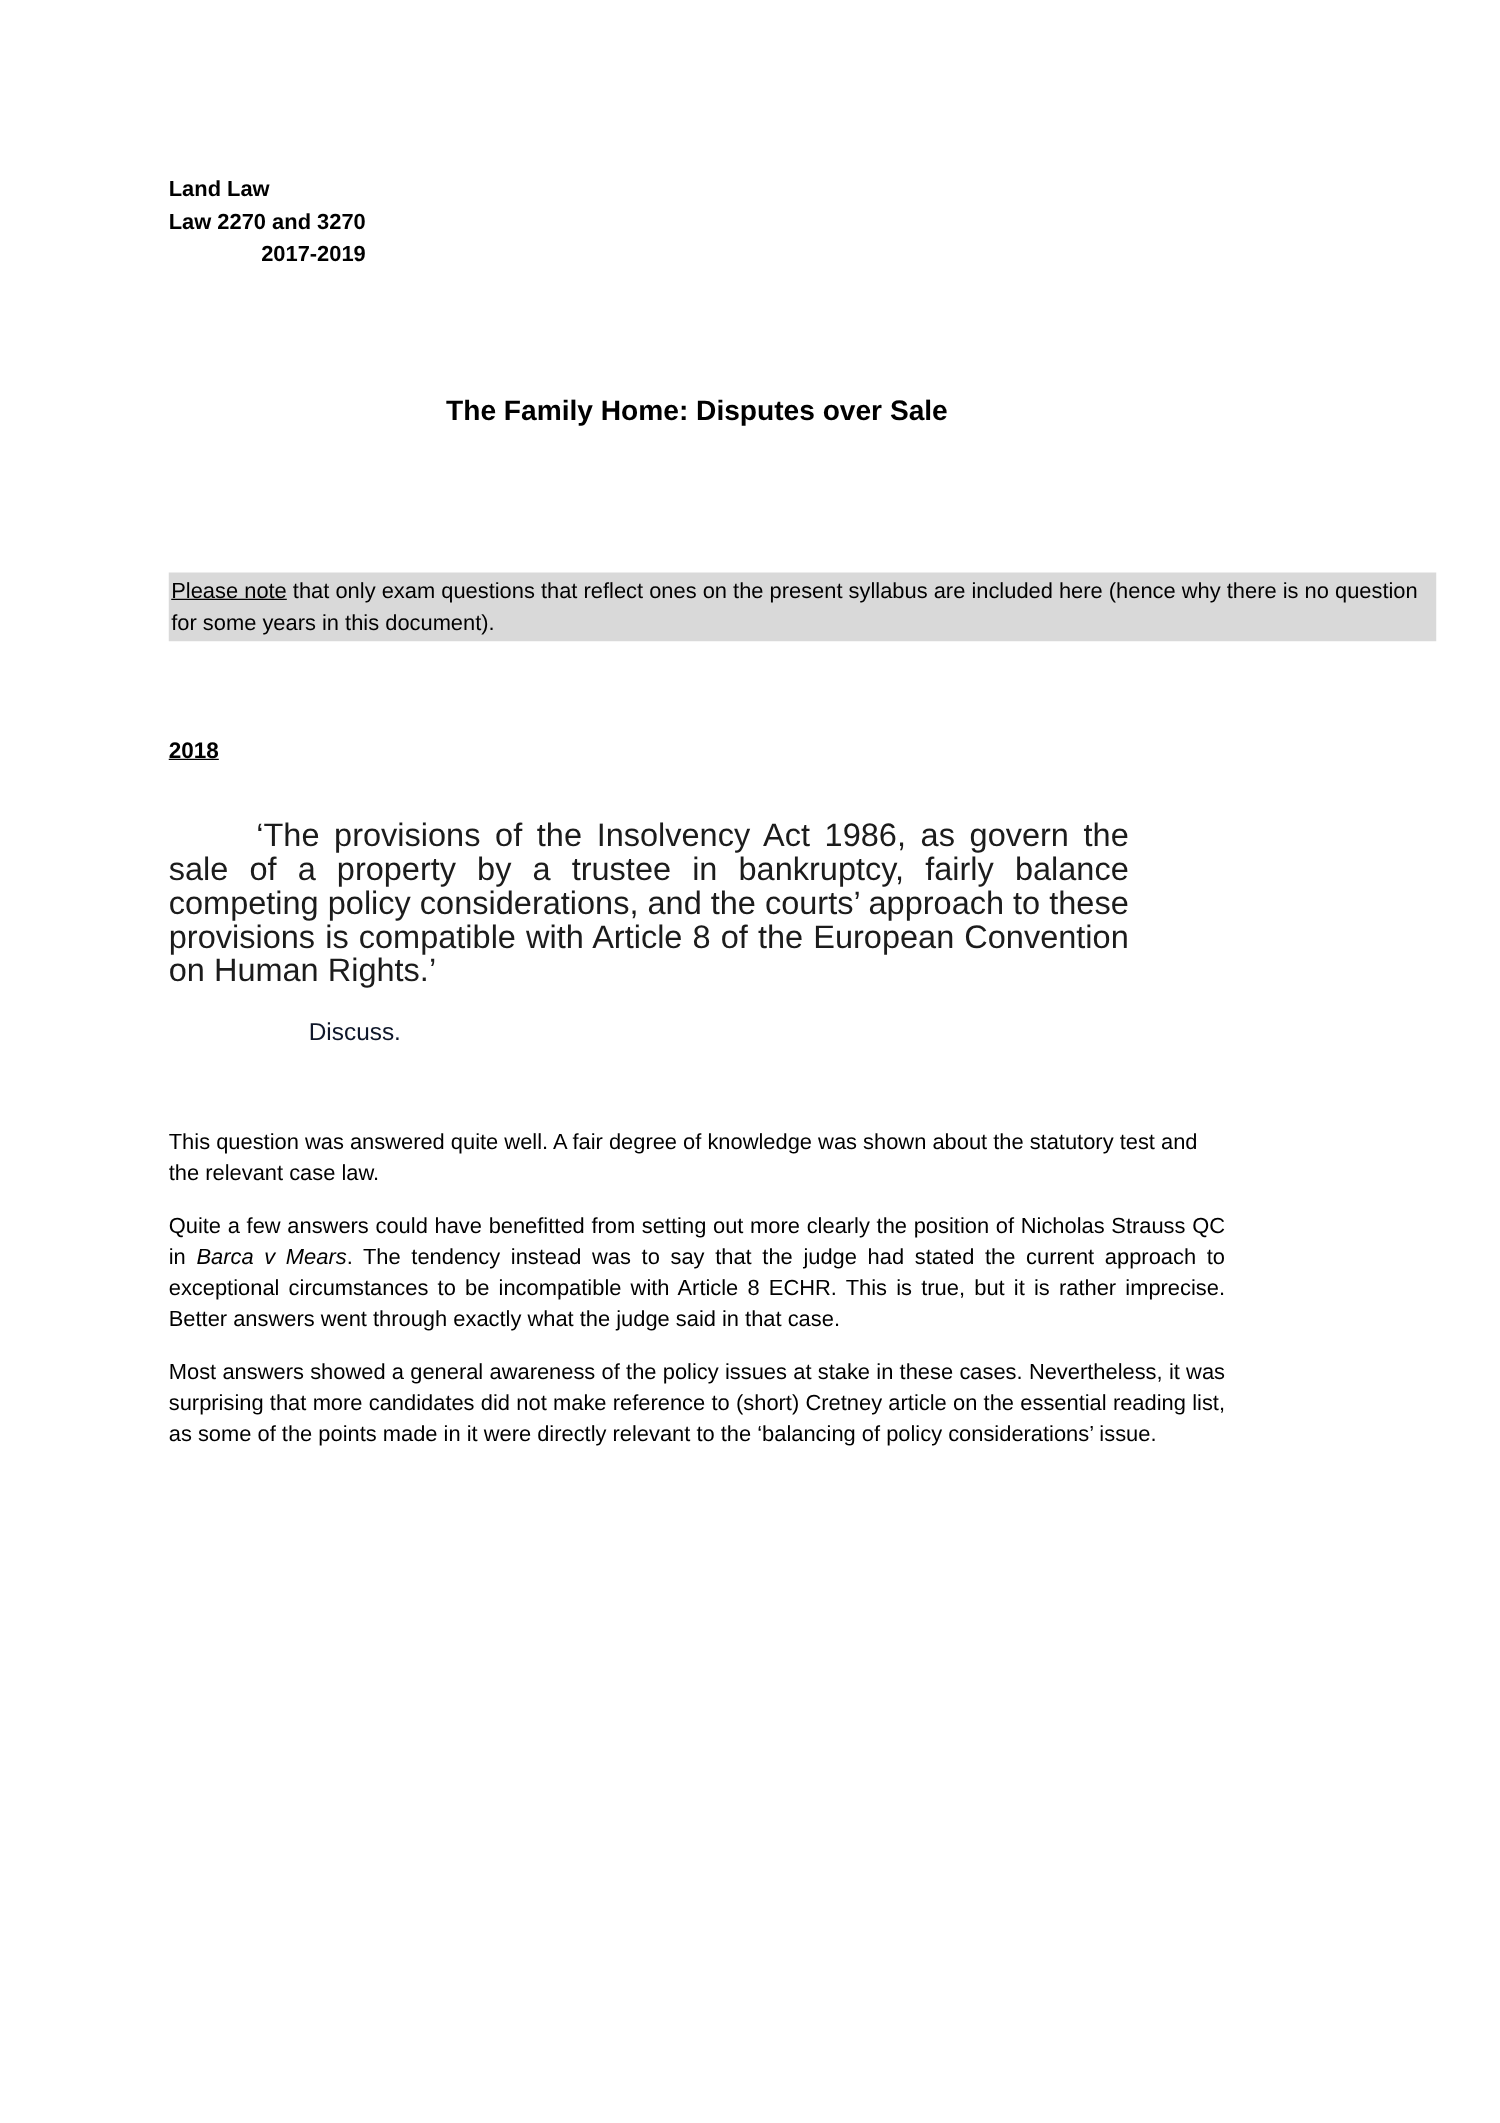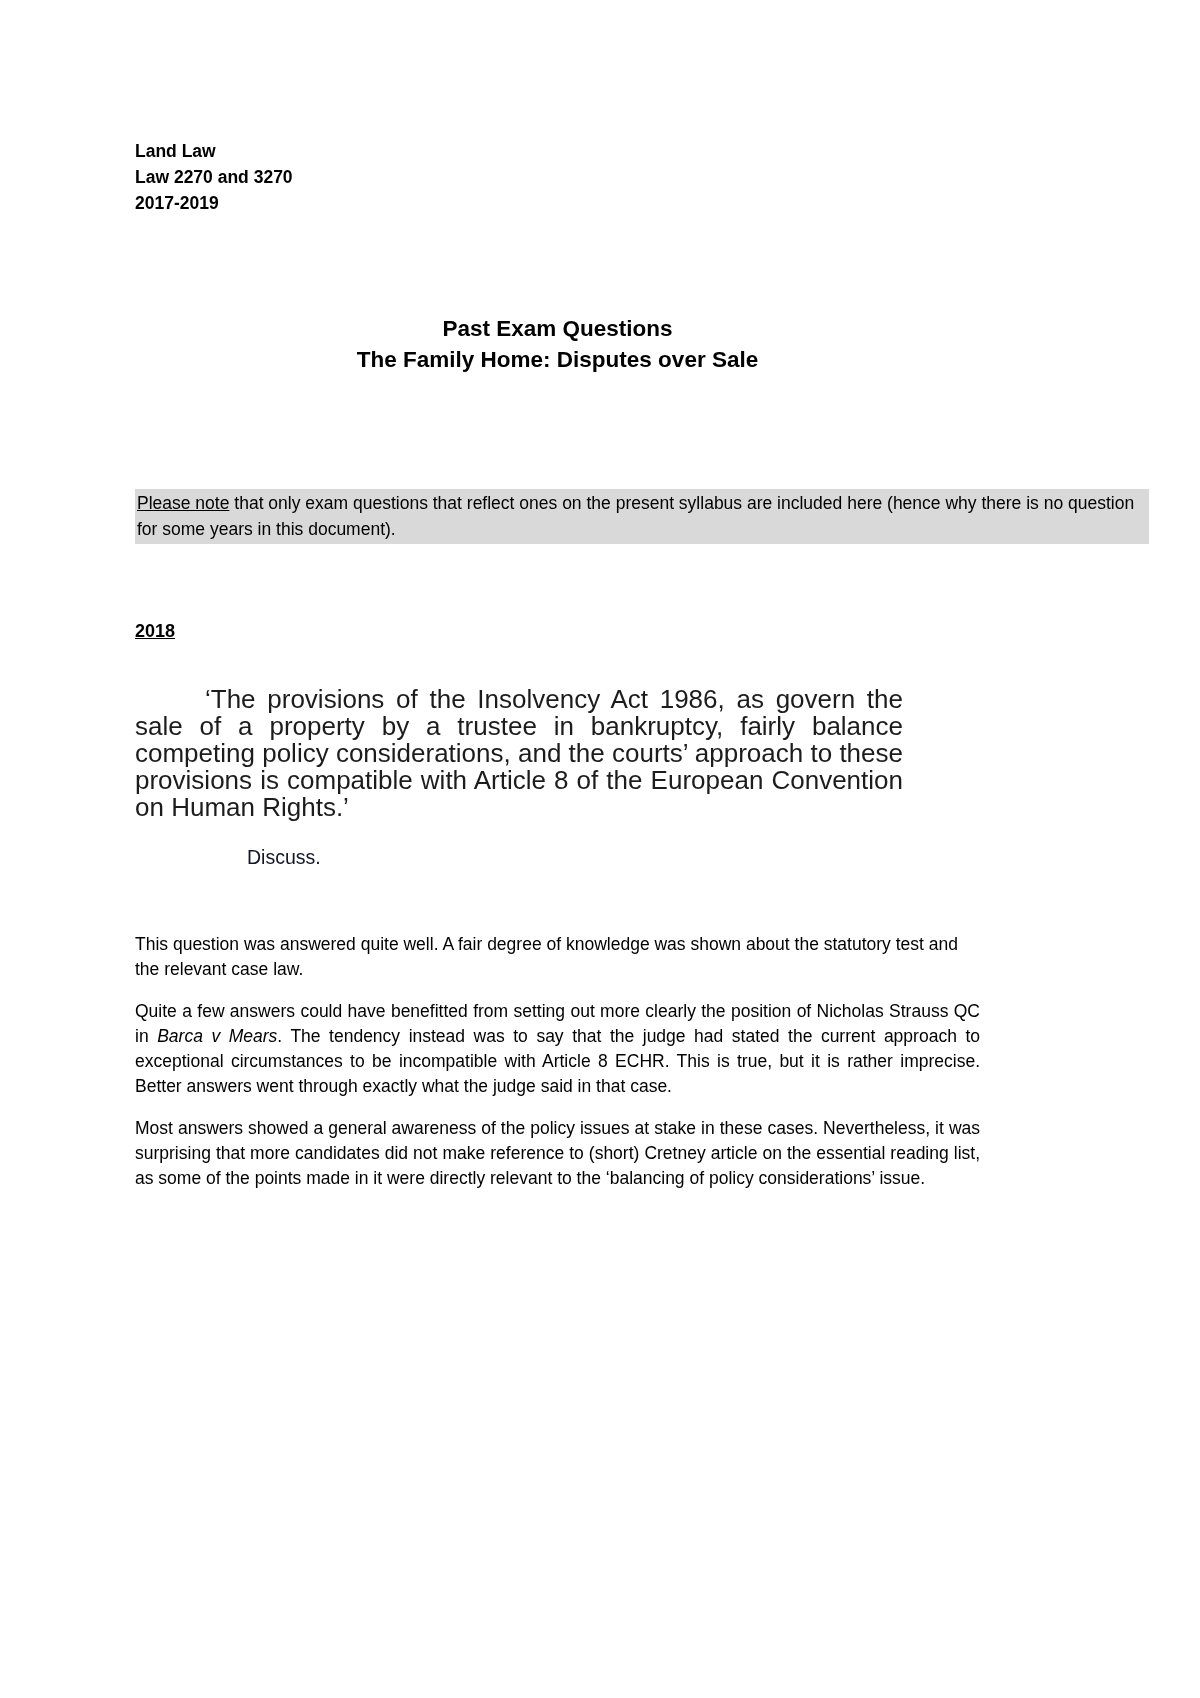--- a/index.html
+++ b/index.html
@@ -20,21 +20,21 @@
   }
   .header {
     display: flex;
     justify-content: space-between;
     align-items: flex-start;
     font-weight: bold;
     font-size: 17.5px;
     line-height: 26px;
     flex-direction: column;
   }
-  .header-right { }
+  .header-right { text-align: right; }
   .doc-title {
     margin-top: 97px;
     text-align: center;
     font-weight: bold;
     font-size: 22.5px;
     line-height: 31px;
   }
   .notice {
     margin-top: 114px;
     background: #d9d9d9;
@@ -83,21 +83,20 @@
 
   <div class="header">
     <div class="header-left">Land Law</div>
     <div class="header-right">
       <div>Law 2270 and 3270</div>
       <div>2017-2019</div>
     </div>
   </div>
 
   <div class="doc-title">
-    <div>Past Exam Questions</div>
     <div>The Family Home: Disputes over Sale</div>
   </div>
 
   <p class="notice"><span class="underline">Please note</span><span> that only exam questions that reflect ones on the present syllabus are included here (hence why there is no question for some years in this document).</span></p>
 
   <h2 class="year">2018</h2>
 
   <p class="question">‘The provisions of the Insolvency Act 1986, as govern the sale of a property by a trustee in bankruptcy, fairly balance competing policy considerations, and the courts’ approach to these provisions is compatible with Article 8 of the European Convention on Human Rights.’</p>
 
   <p class="discuss">Discuss.</p>

